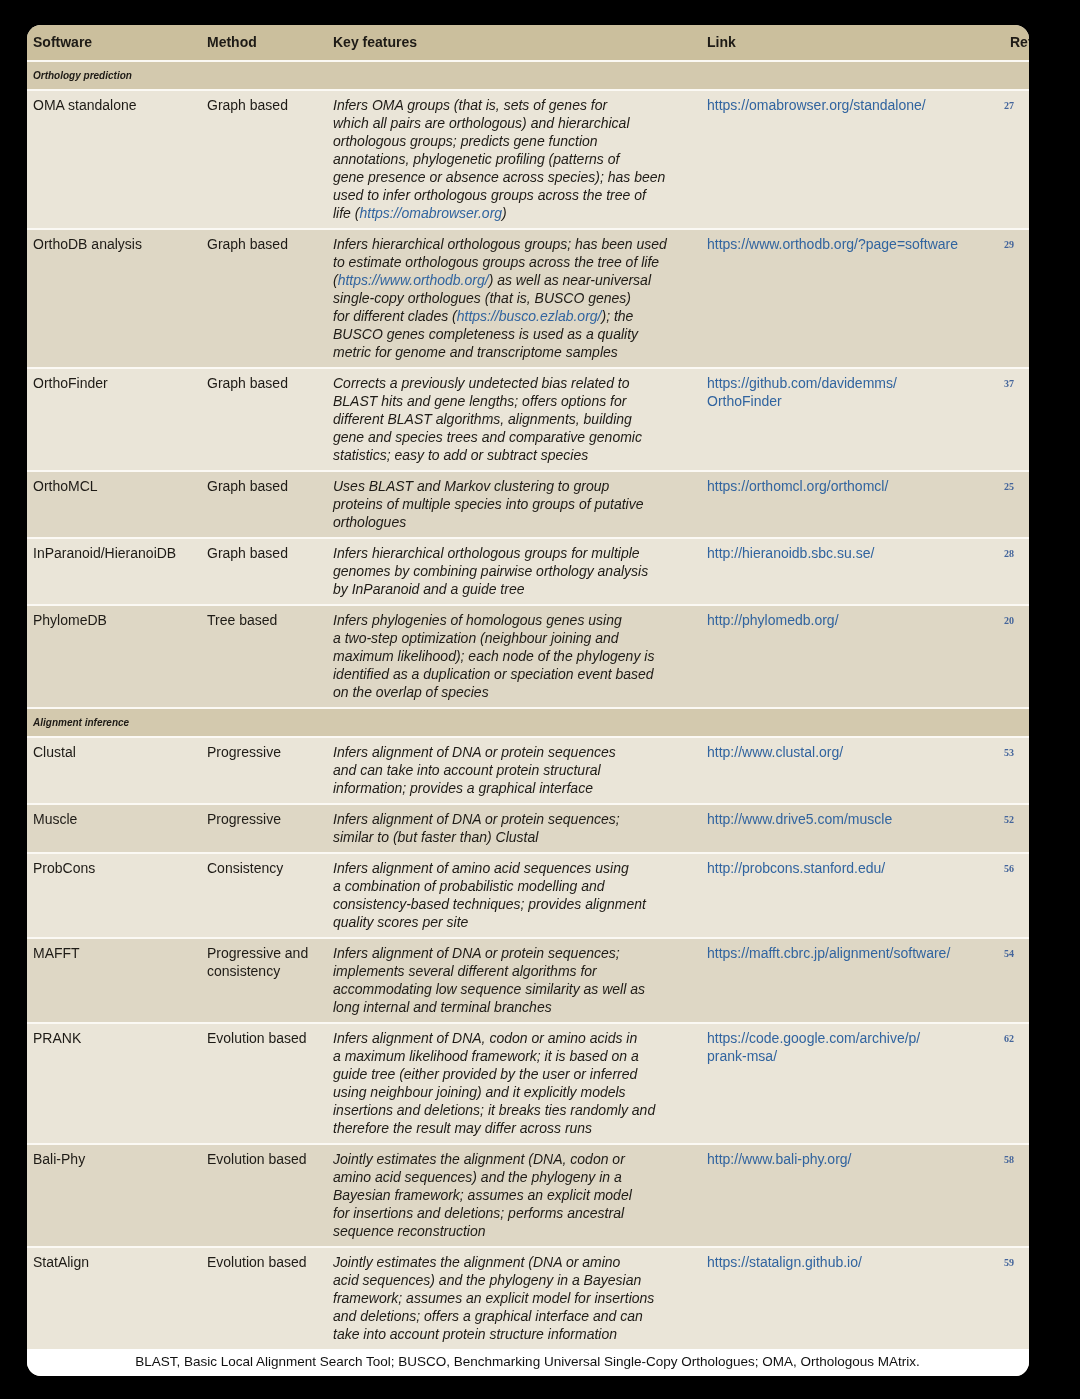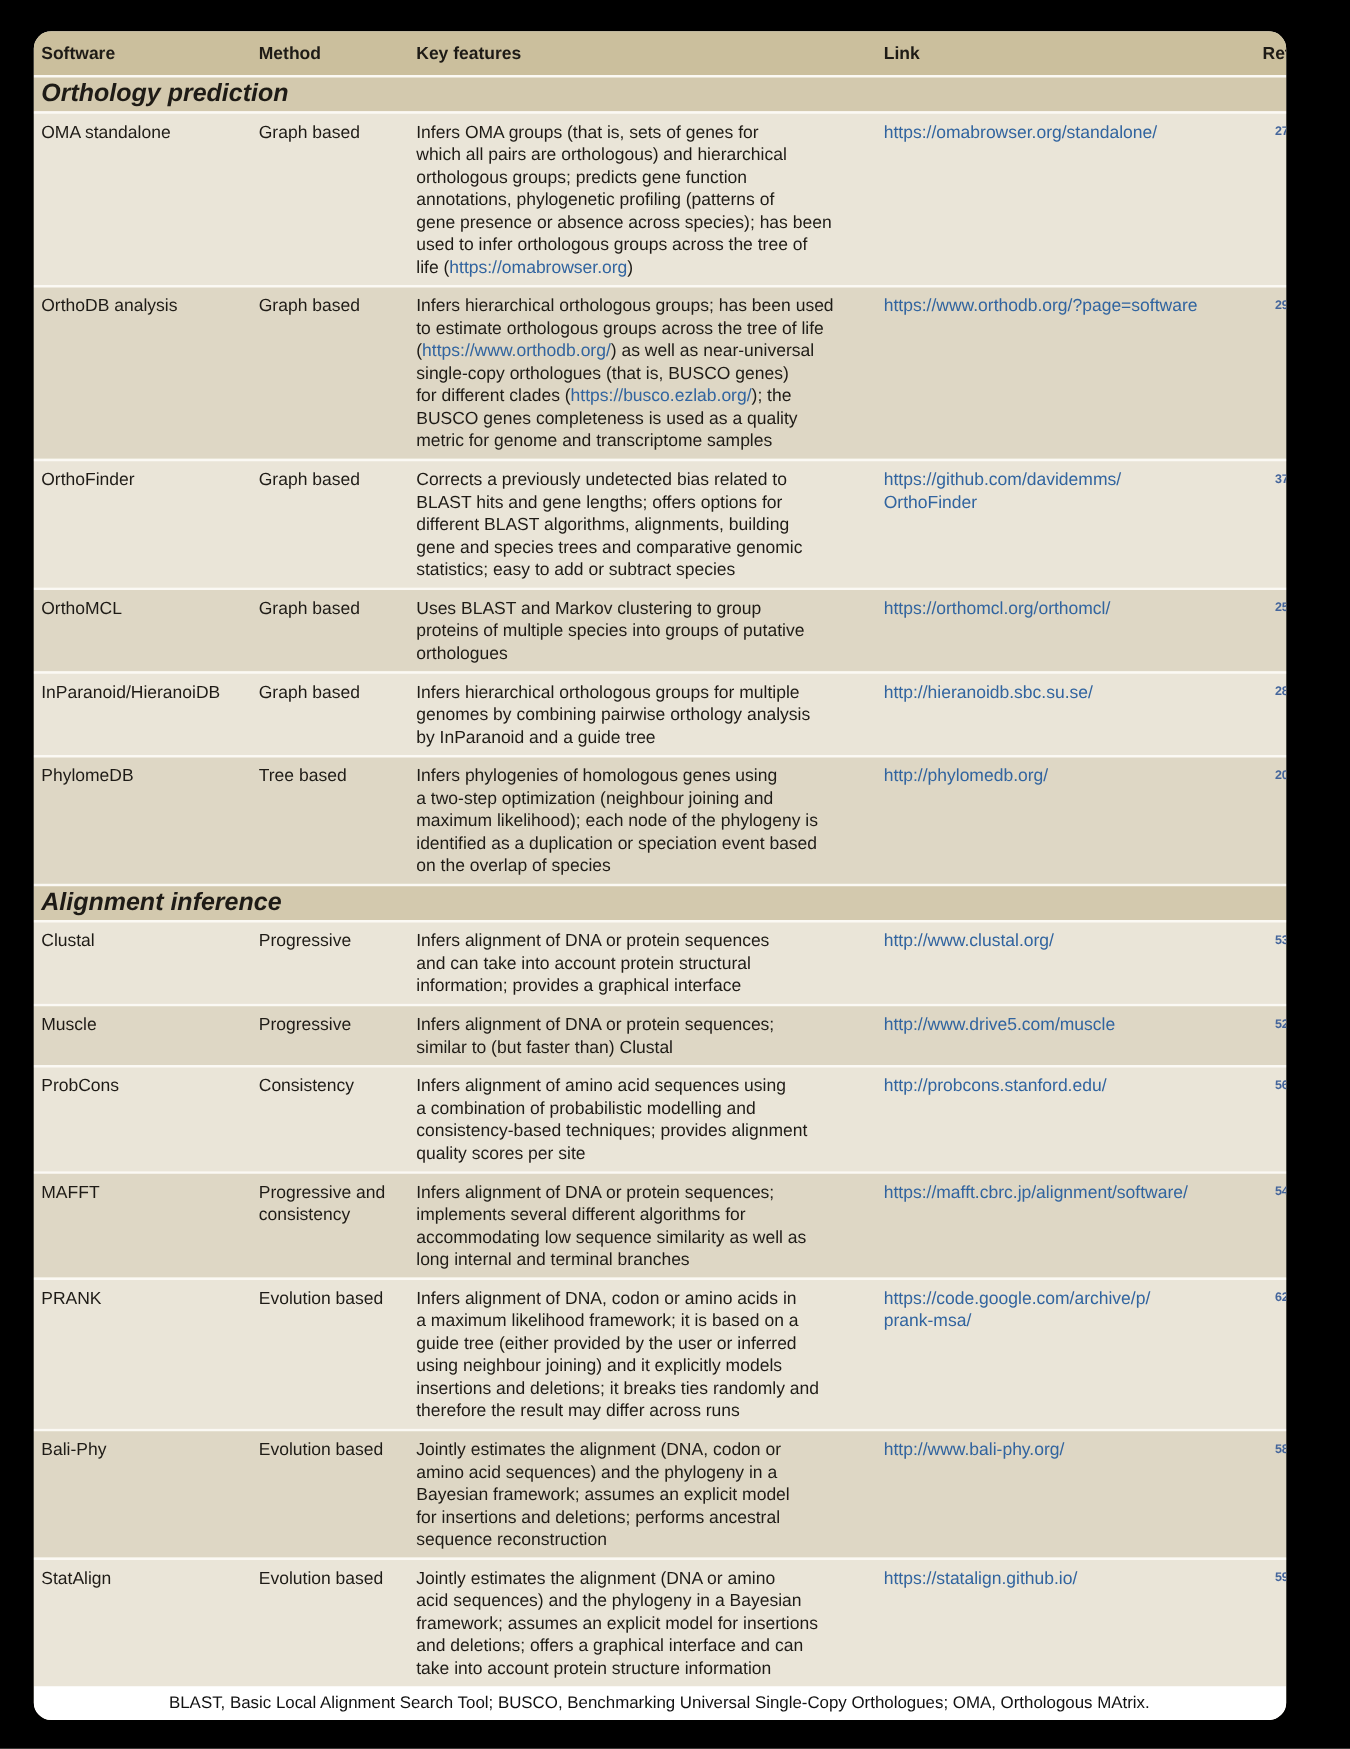--- a/index.html
+++ b/index.html
@@ -36,47 +36,48 @@
     background:var(--header-bg);
     font-weight:bold;
     font-size:15px;
   }
   .thead .cell{padding:9px 6px 9px 6px;line-height:17px;}
   .thead .ref-h{text-align:right;padding-right:20px;}
   .section-row{
     background:var(--section-bg);
     font-weight:bold;
     font-style:italic;
-    font-size:20px;
+    font-size:10px;
     padding:5px 6px 5px 6px;
     line-height:17px;
     border-top:2px solid var(--divider);
   }
   .row{border-top:2px solid var(--divider);}
   .row.light{background:var(--row-light);}
   .row.dark{background:var(--row-dark);}
   .cell{
     padding:5px 8px 6px 6px;
     font-size:14px;
     line-height:18px;
     vertical-align:top;
   }
-  .cell.features{white-space:pre-line;}
+  .cell.features{white-space:pre-line;font-style:italic;}
   .cell.link{
     white-space:pre-line;
     color:var(--link-blue);
     text-decoration:none;
     display:block;
   }
   .cell.ref{
-    text-align:center;
+    text-align:left;
     padding:6px 6px 12px 0;
     font-size:10px;
     font-weight:bold;
     color:var(--ref-blue);
+    font-family:Liberation Serif, serif;
   }
   .inline-link{color:var(--link-blue);}
   .footnote{
     background:var(--footnote-bg);
     font-size:13.5px;
     line-height:16px;
     padding:5px 8px 6px 7px;
     color:#111111;
     text-align:center;
   }

